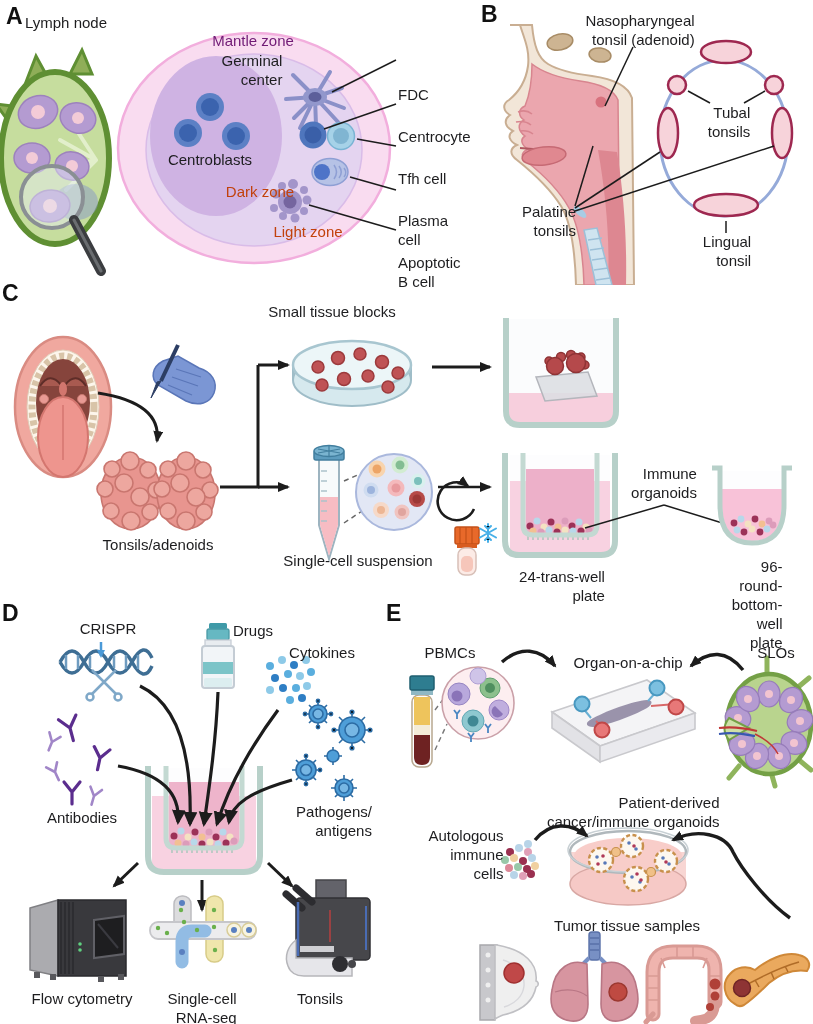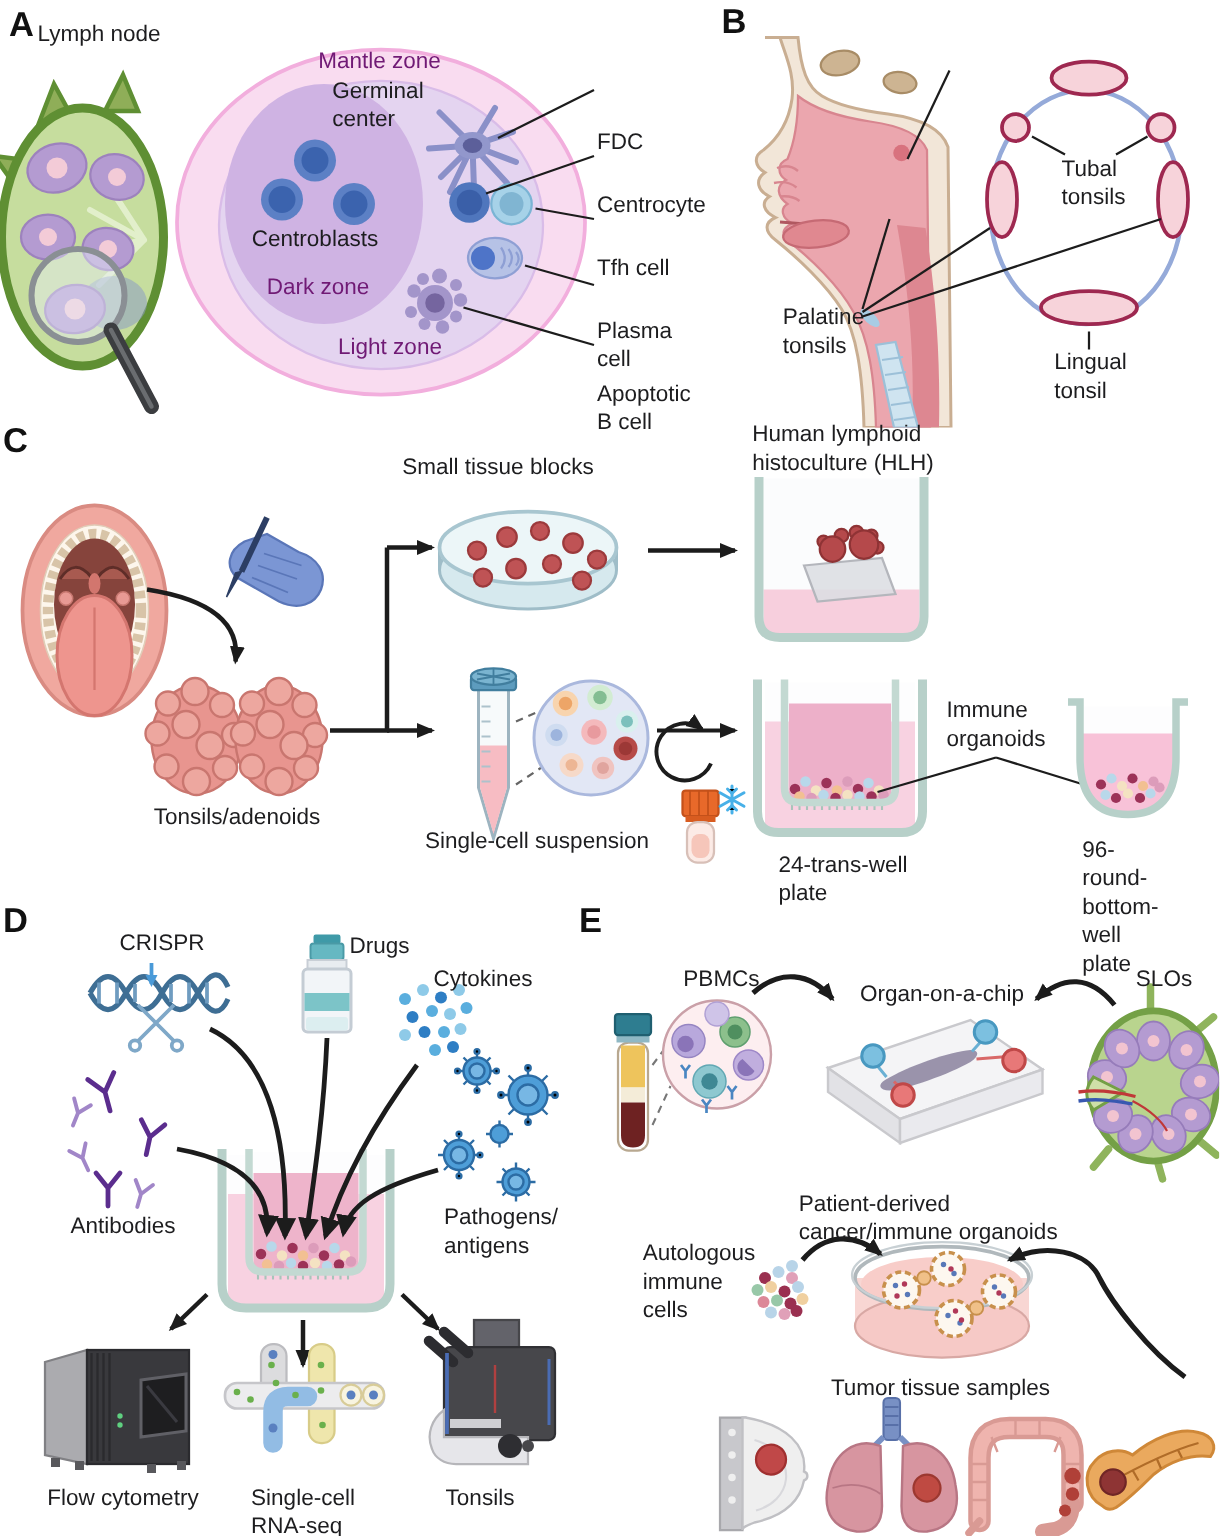--- a/index.html
+++ b/index.html
@@ -1,24 +1,24 @@
 <!DOCTYPE html>
 <html><head>
 <meta charset="utf-8">
 <style>
   html,body{margin:0;padding:0;background:#fff;}
   #stage{position:relative;width:813px;height:1024px;background:#fff;overflow:hidden;
          font-family:"Liberation Sans",sans-serif;color:#1d1d1f;}
   svg{position:absolute;display:block;}
   .lbl{position:absolute;font:15px/19px "Liberation Sans",sans-serif;color:#1d1d1f;
-       text-align:left;transform:translateX(-50%);white-space:pre-line;}
+       text-align:right;transform:translateX(-50%);white-space:pre-line;}
   .lbl.la{transform:none;text-align:left;margin-top:32px;}
   .plabel{position:absolute;font:bold 23px/24px "Liberation Sans",sans-serif;color:#111;}
   .pink{color:#701a75;}
-  .purp{color:#701a75;}
+  .purp{color:#c2410c;margin-left:48px;}
 </style>
 </head>
 <body>
 
 <div id="stage">
 
 <svg style="left:0;top:0" width="480" height="285" viewBox="0 0 480 285">
   <defs>
     <marker id="mA" markerUnits="userSpaceOnUse" markerWidth="16" markerHeight="14" refX="10" refY="5" orient="auto">
           <path d="M0,0 L12,5 L0,10 Z" fill="#1c1c1c"></path>
@@ -718,30 +718,30 @@
 <div class="lbl purp" style="left:212px;top:182px">Dark zone</div>
 <div class="lbl purp" style="left:260px;top:222px">Light zone</div>
 <div class="lbl la" style="left:398px;top:53px">FDC</div>
 <div class="lbl la" style="left:398px;top:95px">Centrocyte</div>
 <div class="lbl la" style="left:398px;top:137px">Tfh cell</div>
 <div class="lbl la" style="left:398px;top:179px">Plasma
 cell</div>
 <div class="lbl la" style="left:398px;top:221px">Apoptotic
 B cell</div>
 
+<div class="lbl" style="left:640px;top:11px">Nasopharyngeal
+tonsil (adenoid)</div>
 <div class="lbl" style="left:729px;top:103px">Tubal
 tonsils</div>
 <div class="lbl" style="left:549px;top:202px">Palatine
 tonsils</div>
 <div class="lbl" style="left:727px;top:232px">Lingual
 tonsil</div>
 
 <div class="lbl" style="left:332px;top:302px">Small tissue blocks</div>
-<div class="lbl" style="left:562px;top:280px">Human lymphoid
-histoculture (HLH)</div>
 <div class="lbl" style="left:158px;top:535px">Tonsils/adenoids</div>
 <div class="lbl" style="left:358px;top:551px">Single-cell suspension</div>
 <div class="lbl" style="left:664px;top:464px">Immune
 organoids</div>
 <div class="lbl" style="left:562px;top:567px">24-trans-well
 plate</div>
 <div class="lbl" style="left:752px;top:557px">96-round-
 bottom-well
 plate</div>
 
@@ -749,21 +749,21 @@
 <div class="lbl" style="left:253px;top:621px">Drugs</div>
 <div class="lbl" style="left:322px;top:643px">Cytokines</div>
 <div class="lbl" style="left:82px;top:808px">Antibodies</div>
 <div class="lbl" style="left:334px;top:802px">Pathogens/
 antigens</div>
 <div class="lbl" style="left:82px;top:989px">Flow cytometry</div>
 <div class="lbl" style="left:202px;top:989px">Single-cell
 RNA-seq</div>
 <div class="lbl" style="left:320px;top:989px">Tonsils</div>
 
-<div class="lbl" style="left:481px;top:643px">PBMCs</div>
+<div class="lbl" style="left:450px;top:643px">PBMCs</div>
 <div class="lbl" style="left:628px;top:653px">Organ-on-a-chip</div>
 <div class="lbl" style="left:776px;top:643px">SLOs</div>
 <div class="lbl" style="left:626px;top:793px">Patient-derived cancer/immune organoids</div>
 <div class="lbl" style="left:466px;top:826px">Autologous
 immune
 cells</div>
 <div class="lbl" style="left:627px;top:916px">Tumor tissue samples</div>
 
 </div>
 

